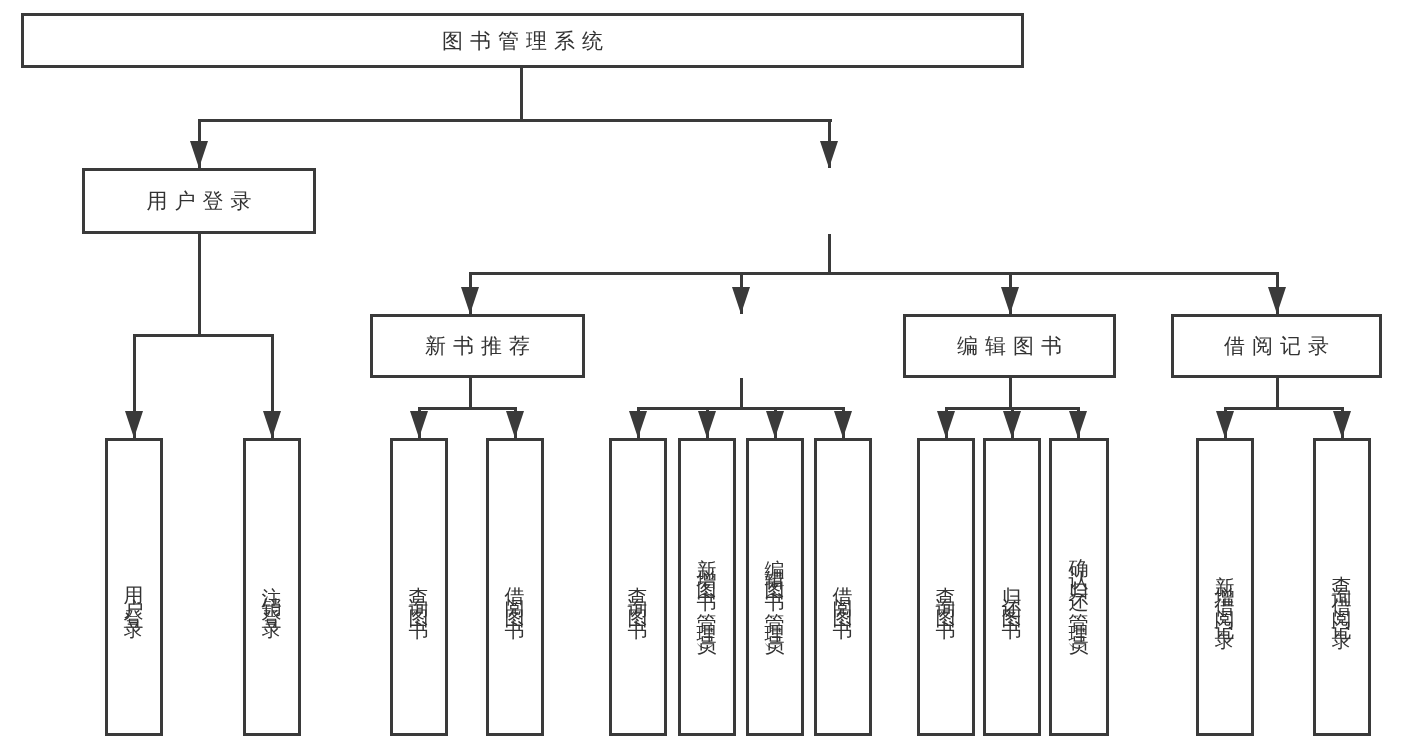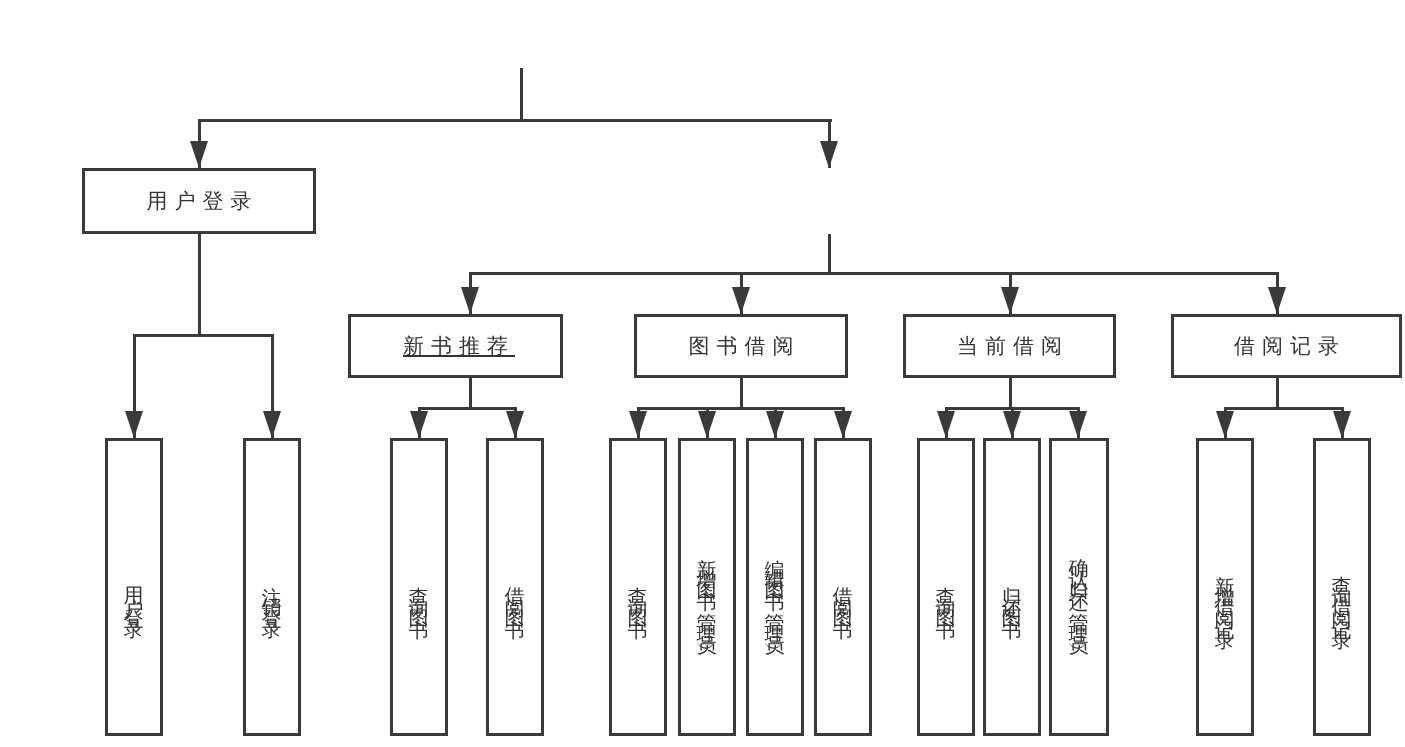--- a/index.html
+++ b/index.html
@@ -86,35 +86,35 @@
   <div class="line" style="left:1077px;top:407px;width:3px;height:31px;"></div>
   <div class="arrow" style="left:1069px;top:411px;"></div>
 
   <div class="line" style="left:1276px;top:378px;width:3px;height:32px;"></div>
   <div class="line" style="left:1224px;top:407px;width:120px;height:3px;"></div>
   <div class="line" style="left:1224px;top:407px;width:3px;height:31px;"></div>
   <div class="arrow" style="left:1216px;top:411px;"></div>
   <div class="line" style="left:1341px;top:407px;width:3px;height:31px;"></div>
   <div class="arrow" style="left:1333px;top:411px;"></div>
 
+  <div class="box hbox" style="left:21px;top:13px;width:1003px;height:55px;">
+    <span>图书管理系统</span>
+  </div>
 
   <div class="box hbox" style="left:82px;top:168px;width:234px;height:66px;">
     <span>用户登录</span>
   </div>
 
-  <div class="box hbox" style="left:348px;top:314px;width:215px;height:64px;text-decoration:underline;">
+  <div class="box hbox" style="left:370px;top:314px;width:215px;height:64px;">
     <span>新书推荐</span>
   </div>
-  <div class="box hbox" style="left:634px;top:314px;width:214px;height:64px;">
-    <span>图书借阅</span>
+  <div class="box hbox" style="left:903px;top:314px;width:213px;height:64px;">
+    <span>编辑图书</span>
   </div>
-  <div class="box hbox" style="left:903px;top:314px;width:213px;height:64px;">
-    <span>当前借阅</span>
-  </div>
-  <div class="box hbox" style="left:1171px;top:314px;width:231px;height:64px;">
+  <div class="box hbox" style="left:1171px;top:314px;width:211px;height:64px;">
     <span>借阅记录</span>
   </div>
 
   <div class="box vbox" style="left:105px;top:438px;width:58px;height:298px;">
     <span>用户登录</span>
   </div>
   <div class="box vbox" style="left:243px;top:438px;width:58px;height:298px;">
     <span>注销登录</span>
   </div>
 

